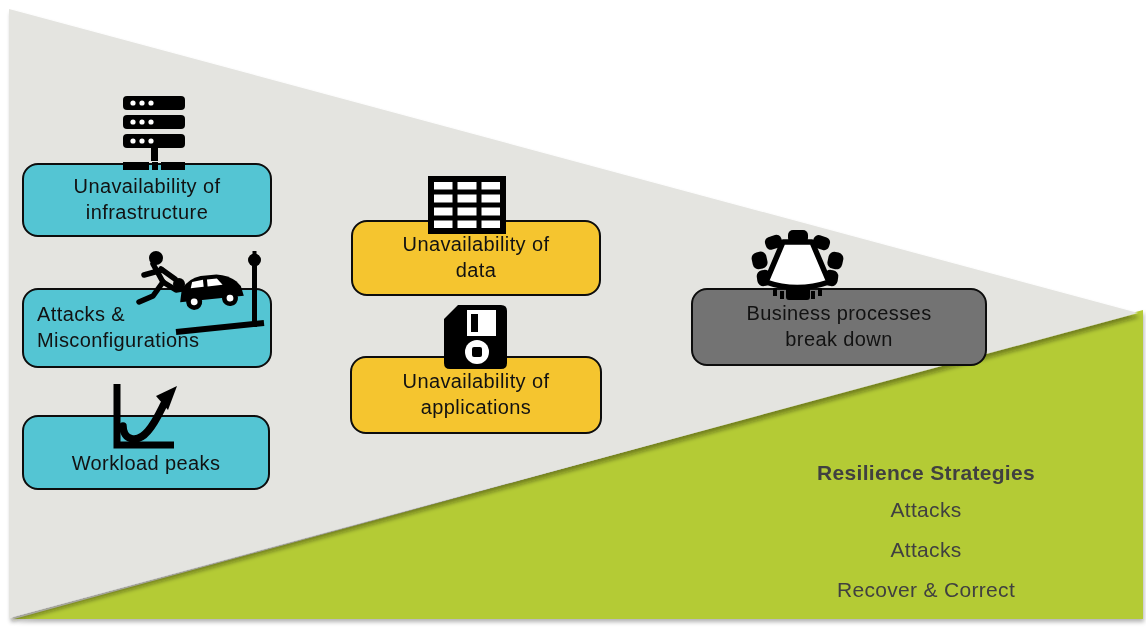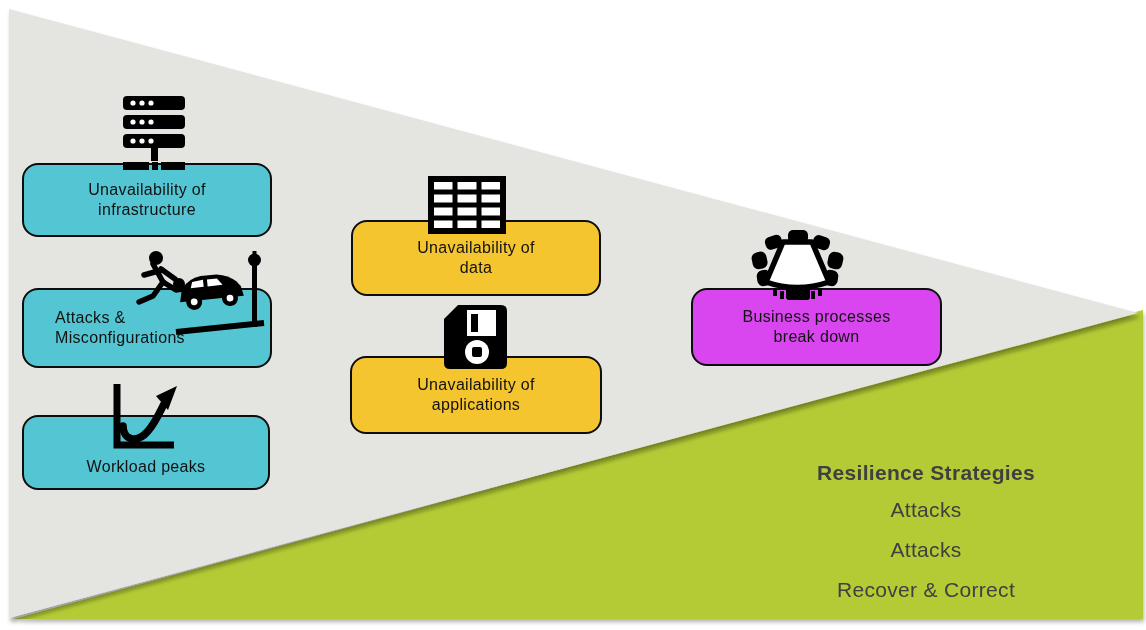--- a/index.html
+++ b/index.html
@@ -5,25 +5,25 @@
   html,body{margin:0;padding:0;background:#ffffff;}
   #slide{
     position:relative;width:1146px;height:630px;overflow:hidden;
     font-family:"Liberation Sans", sans-serif;background:#ffffff;
   }
   #bg{position:absolute;left:0;top:0;width:1146px;height:630px;}
   .cbox{
     position:absolute;box-sizing:border-box;
     border:2.5px solid #0d0d0d;border-radius:16px;
     display:flex;align-items:center;justify-content:center;
-    text-align:center;font-size:16px;line-height:1.28;color:#121212;
+    text-align:center;font-size:20px;line-height:1.28;color:#121212;
     letter-spacing:.02em;z-index:2;
   }
   .cbox .lbl{white-space:pre-line;}
-  .cbox.align-left{justify-content:flex-start;text-align:left;padding-left:31px;}
+  .cbox.align-left{justify-content:flex-start;text-align:left;padding-left:13px;}
   .cbox.text-low{align-items:flex-end;padding-bottom:11px;}
   .icon{position:absolute;z-index:3;}
   .icon svg{display:block;width:100%;height:100%;}
   .resilience{
     position:absolute;left:770px;top:455px;width:312px;
     text-align:center;color:#404040;z-index:2;letter-spacing:.02em;
   }
   .resilience .title{font-weight:700;font-size:21px;line-height:35px;}
   .resilience .item{font-size:21px;line-height:40px;}
 </style>
@@ -62,21 +62,21 @@
   <div class="cbox" style="left:351px;top:220px;width:250px;height:76px;background:#f5c52f;">
     <div class="lbl">Unavailability of
 data</div>
   </div>
 
   <div class="cbox" style="left:350px;top:356px;width:252px;height:78px;background:#f5c52f;">
     <div class="lbl">Unavailability of
 applications</div>
   </div>
 
-  <div class="cbox" style="left:691px;top:288px;width:251px;height:78px;background:#d946ef;">
+  <div class="cbox" style="left:691px;top:288px;width:296px;height:78px;background:#737373;">
     <div class="lbl">Business processes
 break down</div>
   </div>
 
   <div class="icon" style="left:123px;top:96px;width:64px;height:76px;">
     <svg viewBox="0 0 64 76">
       <g fill="#000000">
         <rect x="0" y="0" width="62" height="14" rx="4"></rect>
         <rect x="0" y="19" width="62" height="14" rx="4"></rect>
         <rect x="0" y="38" width="62" height="14" rx="4"></rect>

